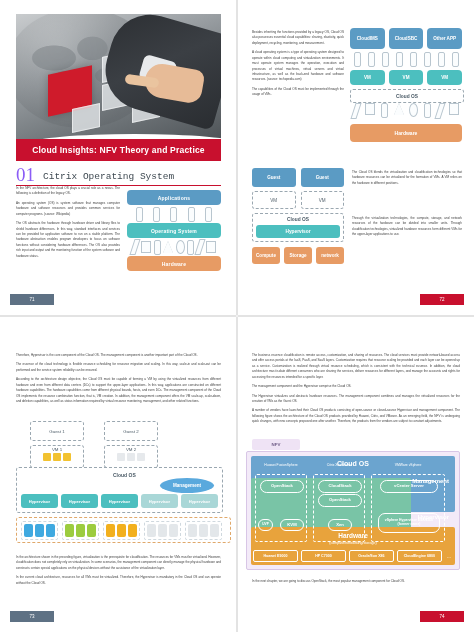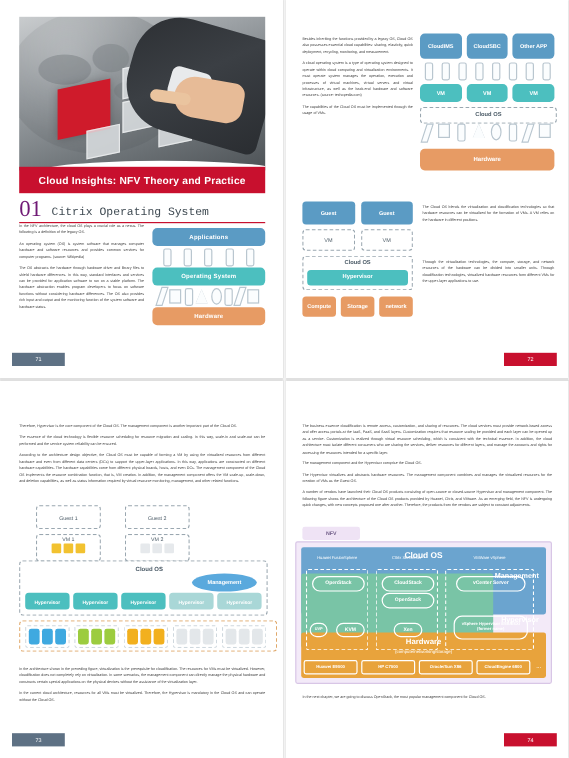--- a/index.html
+++ b/index.html
@@ -36,21 +36,21 @@
         border-radius:18px 10px 14px 18px;transform:rotate(10deg);}
   .finger{position:absolute;right:62px;top:62px;width:34px;height:10px;background:#eac49f;
           border-radius:6px;transform:rotate(8deg);}
   .wave{position:absolute;left:16px;top:120px;width:205px;height:26px;background:#ffffff;
         border-radius:100% 100% 0 0 / 70% 70% 0 0;}
   .banner{position:absolute;left:16px;top:139px;width:205px;height:22px;
           display:flex;align-items:center;justify-content:center;}
   .banner-title{color:#ffffff;font-weight:bold;font-size:8.5px;letter-spacing:.2px;white-space:nowrap;}
   .sect{position:absolute;left:16px;top:166px;width:205px;}
   .sect-row{display:flex;align-items:flex-end;gap:8px;border-bottom:1px solid #c8102e;padding-bottom:1px;}
-  .sect-num{font-family:"Liberation Serif",serif;font-size:19px;color:#701a75;line-height:.95;}
+  .sect-num{font-family:"Liberation Serif",serif;font-size:19px;color:#8b5cf6;line-height:.95;}
   .sect-name{font-family:"Liberation Mono","DejaVu Sans Mono",monospace;font-size:9.5px;color:#3f4a52;
              padding-bottom:2px;}
   .col-l{position:absolute;left:16px;top:186px;width:104px;}
   .para{font-size:3.05px;line-height:1.78;color:#3c3c3c;text-align:justify;margin:0 0 4px 0;}
 
   .stack{position:absolute;left:127px;top:190px;width:94px;}
   .layer{height:15px;border-radius:4px;display:flex;align-items:center;justify-content:center;
          color:#fff;font-size:5px;font-weight:bold;letter-spacing:.2px;}
   .l-app{background:#5b9bc4;}
   .l-os{background:#4cbfbf;}

